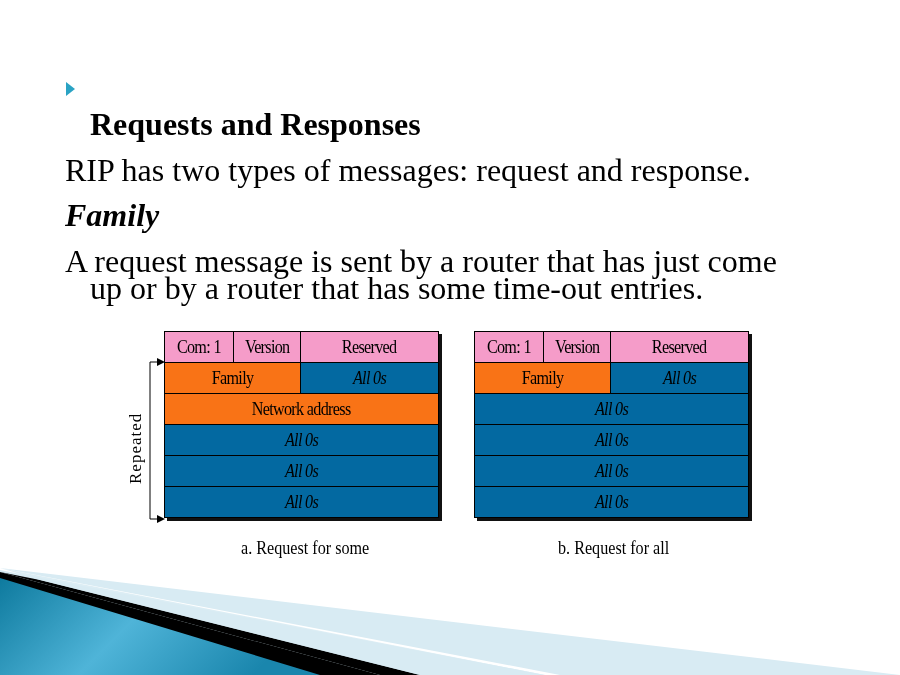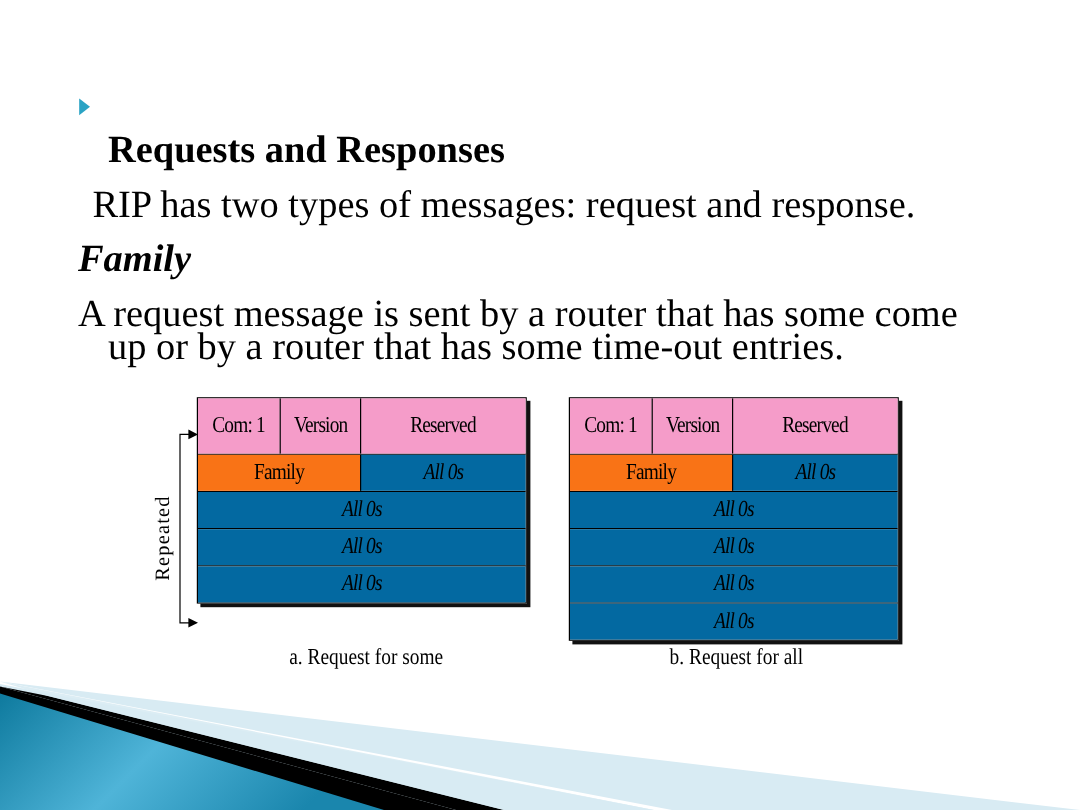--- a/index.html
+++ b/index.html
@@ -1,38 +1,38 @@
 <!DOCTYPE html>
 <html><head>
 <meta charset="utf-8">
 <style>
   html,body{margin:0;padding:0;}
   body{width:900px;height:675px;position:relative;background:#fff;overflow:hidden;font-family:"Liberation Serif","DejaVu Serif",serif;color:#000;}
   .txt{position:absolute;white-space:nowrap;font-size:32px;line-height:1;margin-top:36px;}
   .bullet{position:absolute;left:66px;top:82px;width:0;height:0;border-top:7px solid transparent;border-bottom:7px solid transparent;border-left:9px solid #2aa3c4;}
   .pkt{position:absolute;width:273px;border:1.5px solid #000;box-shadow:3px 3px 0 #111;background:#fff;}
   .row{display:flex;height:31px;border-top:1.5px solid #000;box-sizing:border-box;}
-  .row:first-child{border-top:none;height:46px;}
+  .row:first-child{border-top:none;height:30px;}
   .cell{display:flex;align-items:center;justify-content:center;font-size:19px;letter-spacing:-0.8px;transform:scaleX(0.85);box-sizing:border-box;}
   .cellwrap{display:flex;align-items:center;justify-content:center;box-sizing:border-box;height:100%;}
   .pink{background:#f59cc9;}
   .gray{background:#f97316;}
   .white{background:#0369a1;font-style:italic;}
   .bl{border-left:1.5px solid #000;}
   .cap{position:absolute;font-size:19px;transform:scaleX(0.85);transform-origin:left top;white-space:nowrap;}
   .rep{position:absolute;left:126px;top:484px;font-size:17px;letter-spacing:1px;transform:rotate(-90deg);transform-origin:left top;white-space:nowrap;}
 </style>
 </head>
 <body>
 
 <div class="bullet"></div>
 <div class="txt" style="left:90px;top:72px;font-weight:bold;">Requests and Responses</div>
-<div class="txt" style="left:77px;top:118px;text-align:center;">RIP has two types of messages: request and response.</div>
+<div class="txt" style="left:65px;top:118px;text-align:center;">RIP has two types of messages: request and response.</div>
 <div class="txt" style="left:65px;top:163px;font-weight:bold;font-style:italic;">Family</div>
-<div class="txt" style="left:65px;top:209px;">A request message is sent by a router that has some come</div>
+<div class="txt" style="left:65px;top:209px;">A request message is sent by a router that has just come</div>
 <div class="txt" style="left:90px;top:236px;">up or by a router that has some time-out entries.</div>
 
 <div class="pkt" style="left:164px;top:331px;">
   <div class="row">
     <div class="cellwrap pink" style="width:68px;">
         <span class="cell">Com: 1</span>
       </div>
     <div class="cellwrap pink bl" style="width:67px;">
         <span class="cell">Version</span>
       </div>
@@ -41,20 +41,25 @@
       </div>
   </div>
   <div class="row">
     <div class="cellwrap gray" style="width:135px;">
         <span class="cell">Family</span>
       </div>
     <div class="cellwrap white bl" style="flex:1;">
         <span class="cell">All 0s</span>
       </div>
   </div>
+  <div class="row">
+      <div class="cellwrap gray" style="flex:1;">
+        <span class="cell">Network address</span>
+      </div>
+    </div>
   <div class="row">
       <div class="cellwrap white" style="flex:1;">
         <span class="cell">All 0s</span>
       </div>
     </div>
   <div class="row">
       <div class="cellwrap white" style="flex:1;">
         <span class="cell">All 0s</span>
       </div>
     </div>

